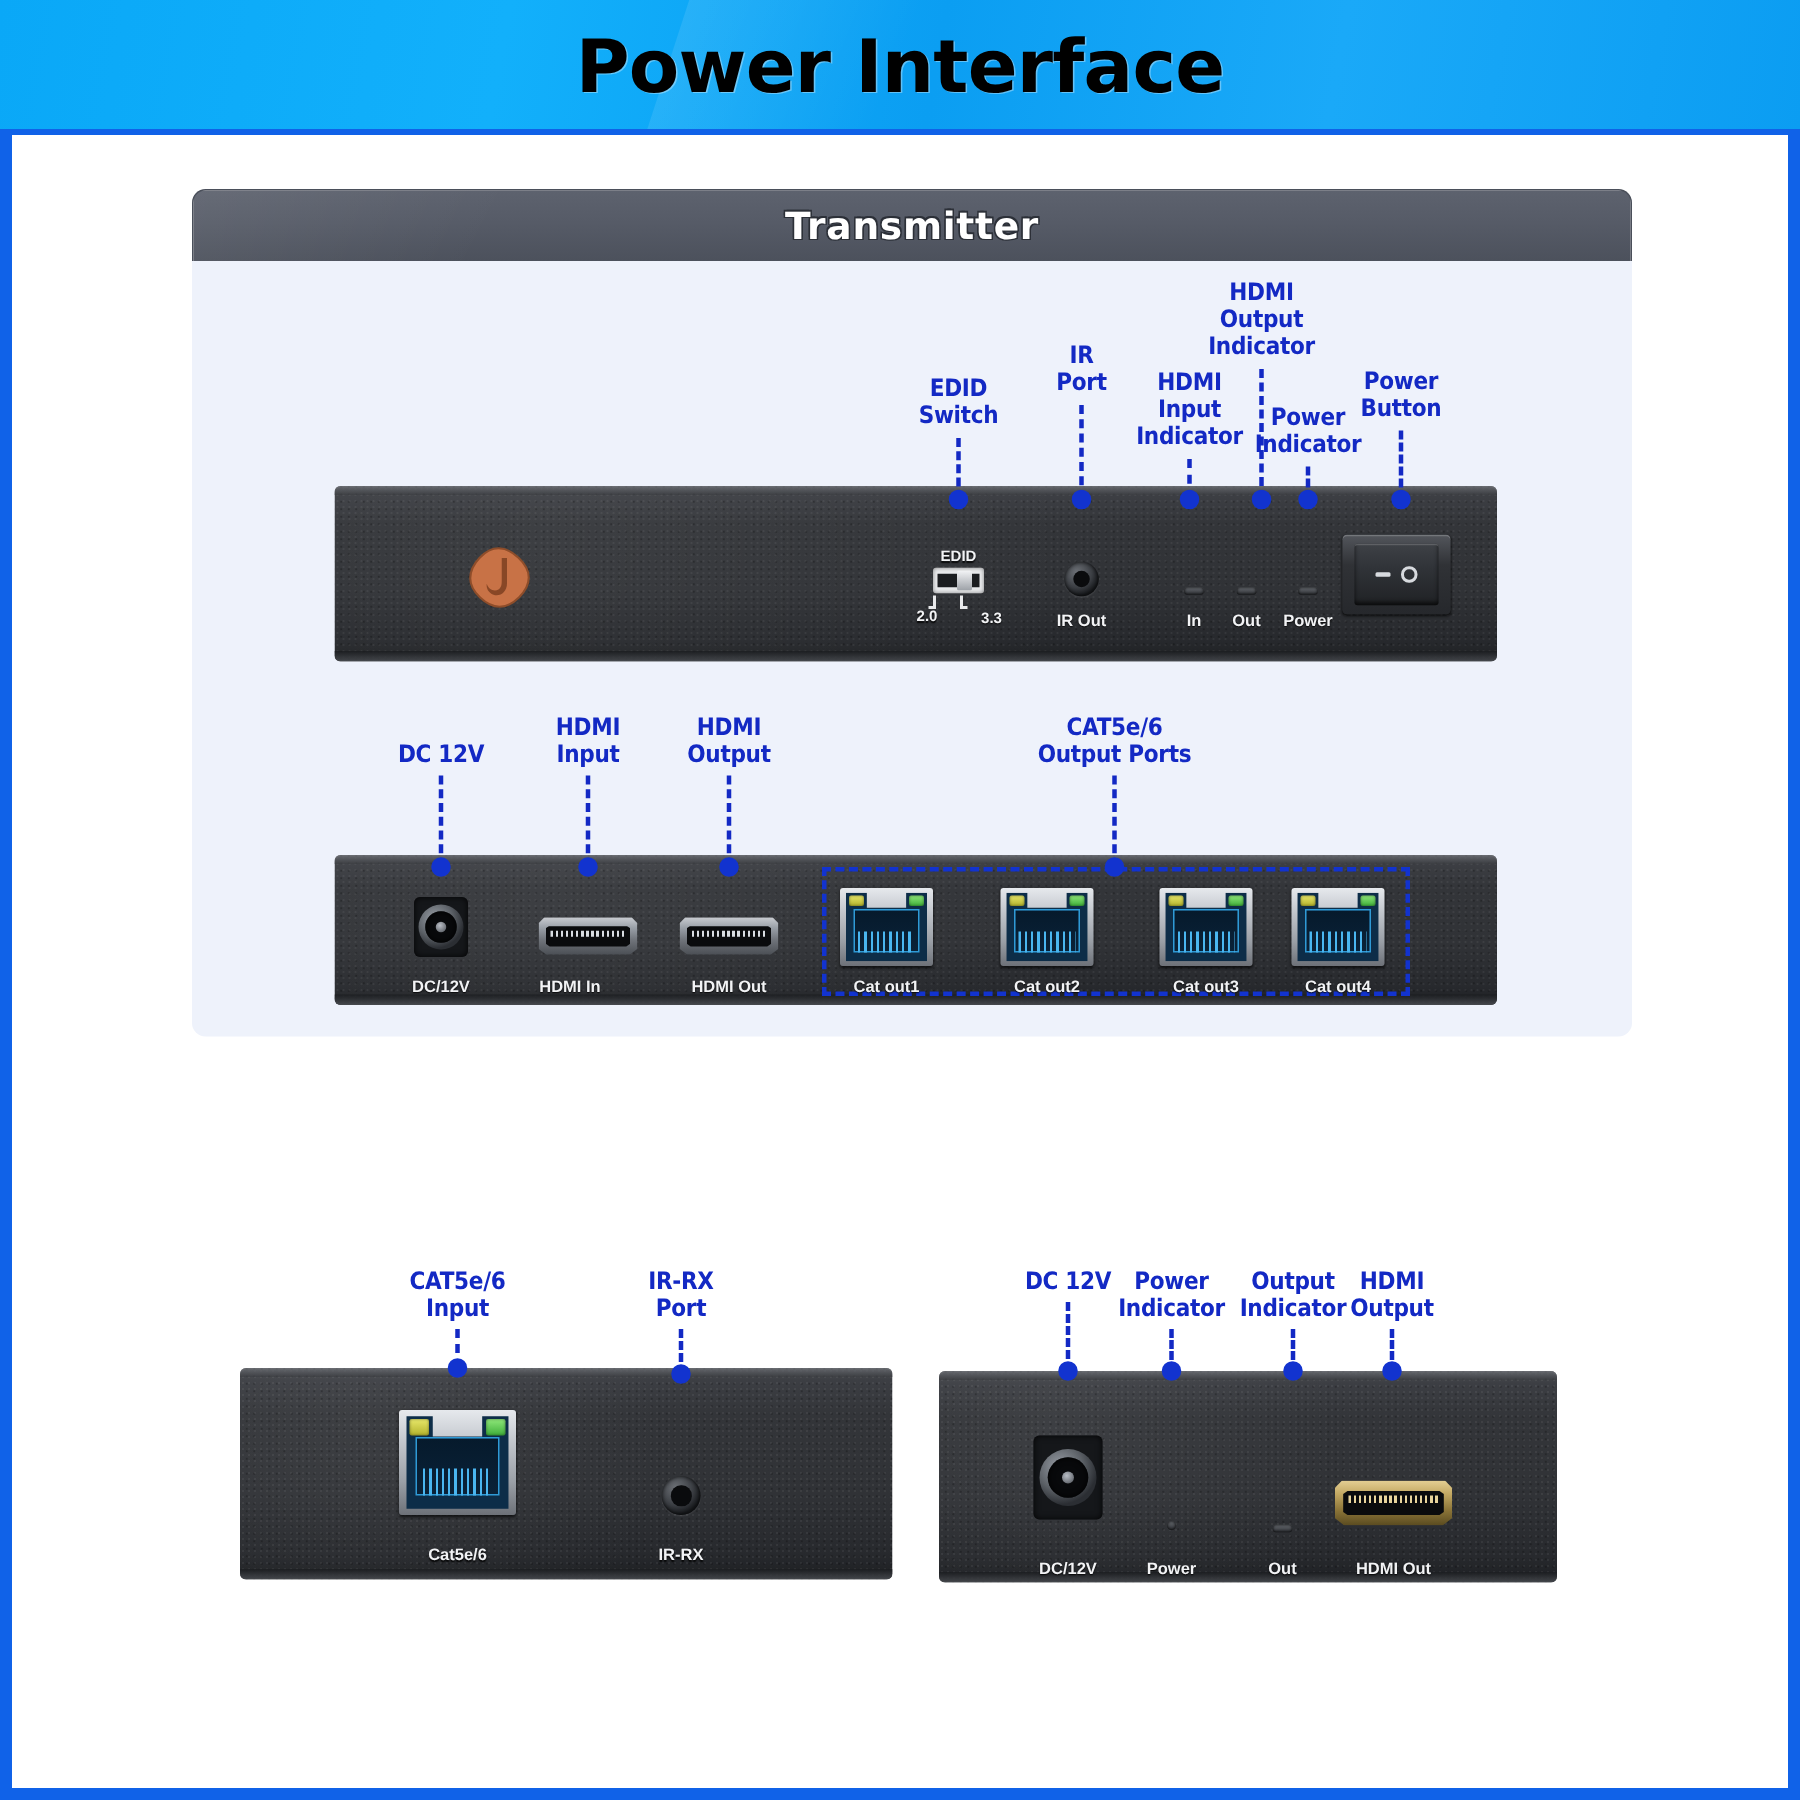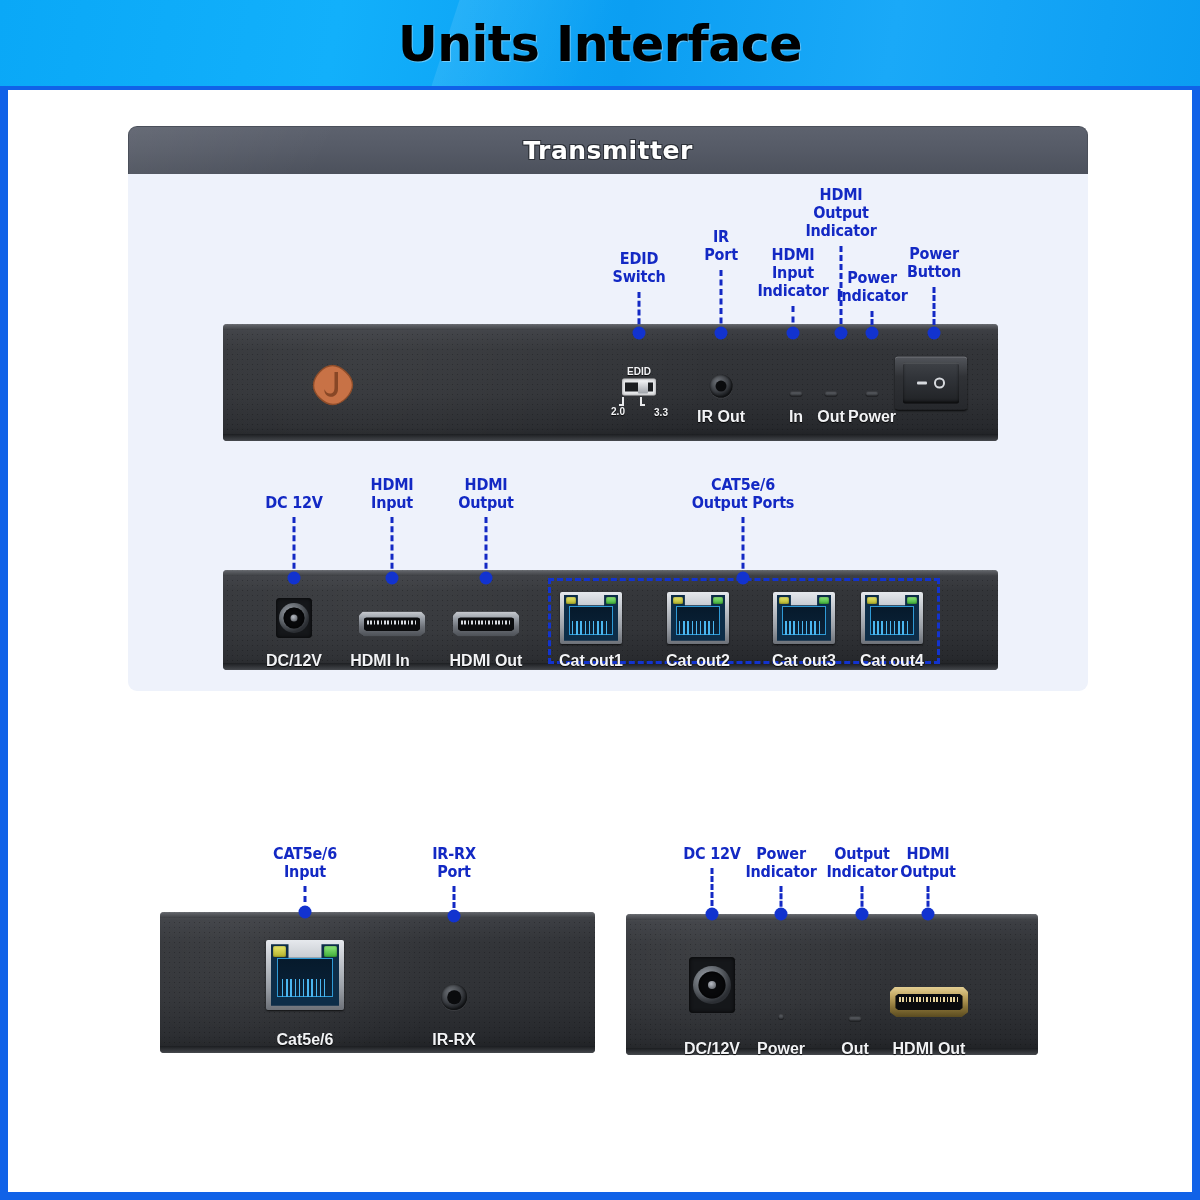--- a/index.html
+++ b/index.html
@@ -120,21 +120,21 @@
     background-position: 0 0, 2px 3px;
     opacity:.85;
   }
   .panel .edge-top { position:absolute; left:0; right:0; top:0; height:6px;
     background: linear-gradient(180deg,#6b6e74,#3b3d41); opacity:.75; }
   .panel .edge-bot { position:absolute; left:0; right:0; bottom:0; height:7px;
     background: linear-gradient(180deg,#1a1c1f,#4a4d52); opacity:.85; }
 
   .plabel {
     position: absolute;
-    color:#f2f3f5; font-size:16px; font-weight:bold;
+    color:#f2f3f5; font-size:11px; font-weight:bold;
     font-family:"Liberation Sans", sans-serif;
     text-align:center; transform:translateX(-50%);
     white-space:nowrap;
     text-shadow: 0 1px 1px rgba(0,0,0,.9);
   }
   .plabel.sm { font-size:10px; }
 
   
   .logo {
     position:absolute; width:44px; height:44px;
@@ -252,21 +252,21 @@
   }
   .rocker .bar { width:17%; height:8%; background:#d7dade; border-radius:1px; }
   .rocker .circ { width:19%; aspect-ratio:1/1; border:2.5px solid #d7dade; border-radius:50%; }
 </style>
 </head>
 <body>
 
 <div id="page">
 
   <div class="banner">
-    <div class="banner-title">Units Interface</div>
+    <div class="banner-title">Power Interface</div>
   </div>
   <div class="banner-base"></div>
 
   <div class="card" style="left:120px; top:126px; width:960px;">
     <div class="card-head">
       <div class="card-head-title">Transmitter</div>
     </div>
     <div class="card-body" style="height:517px;"></div>
   </div>
 

